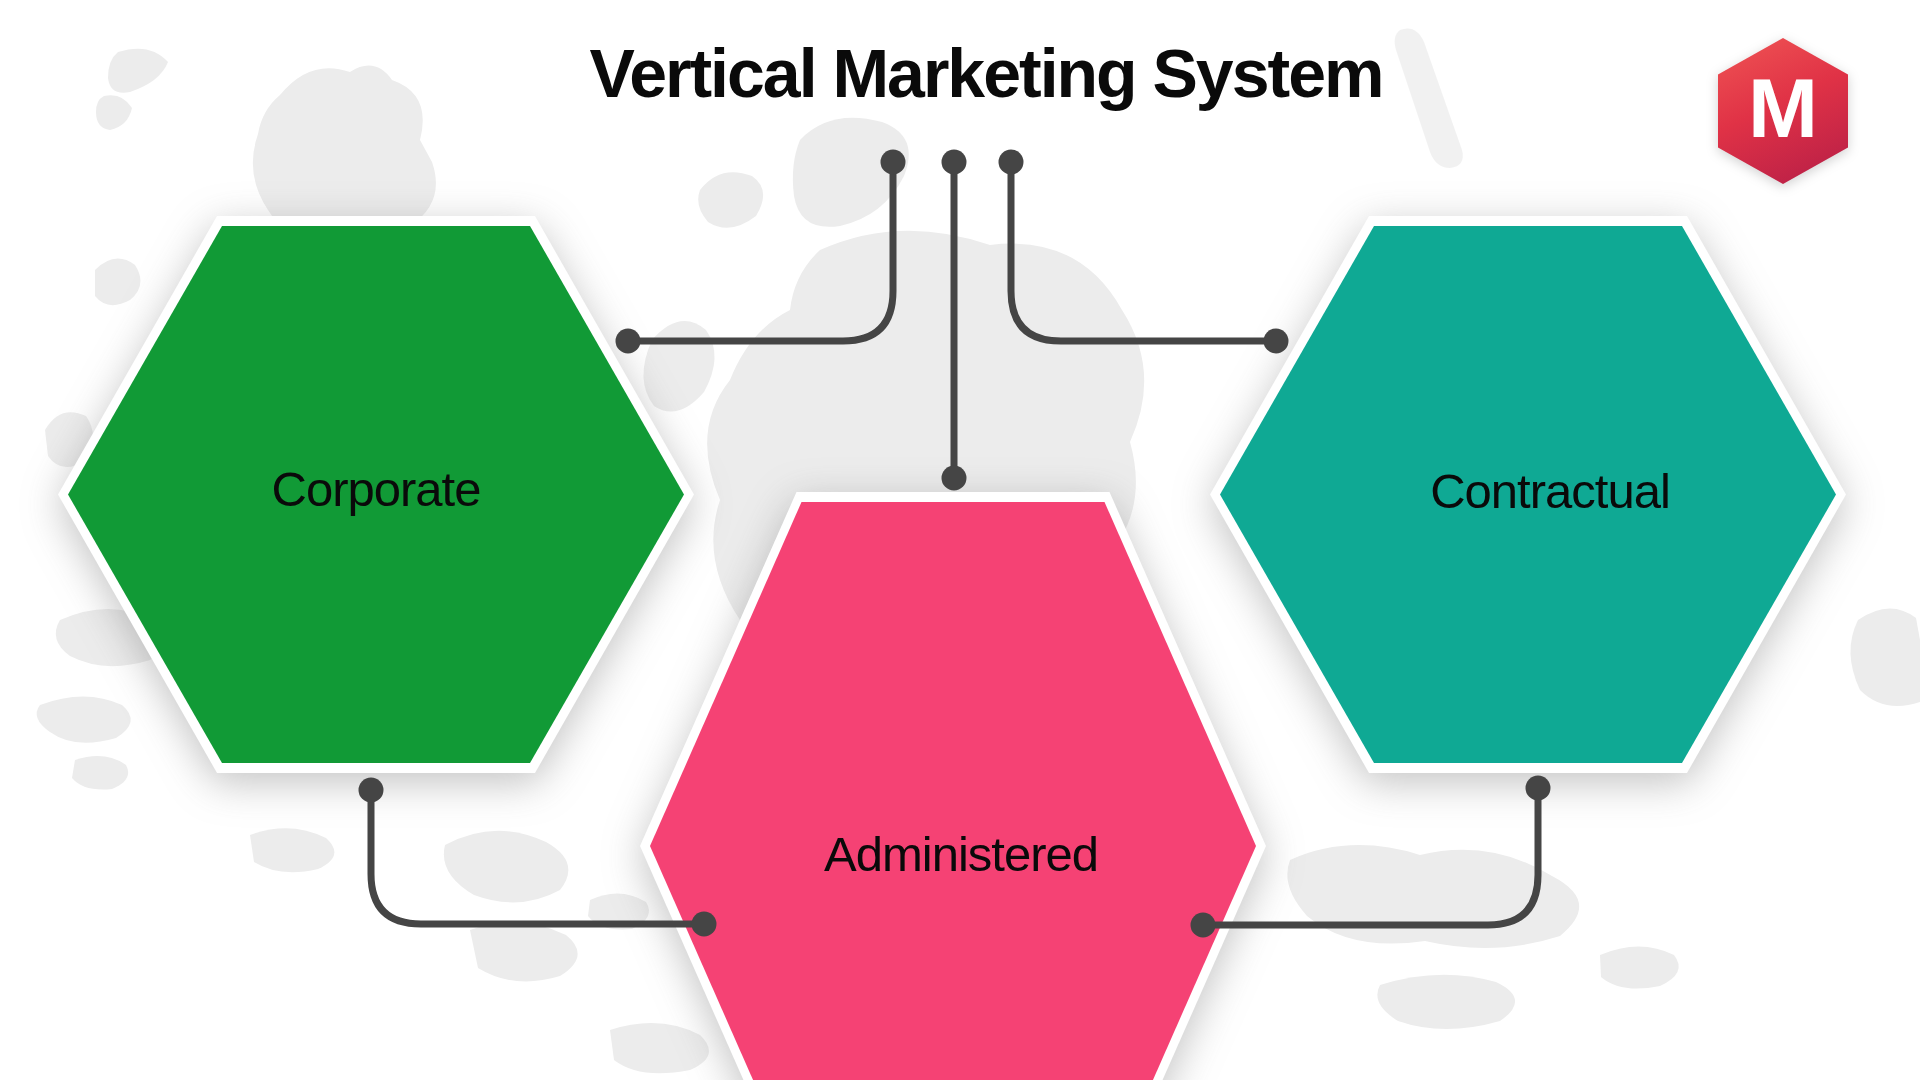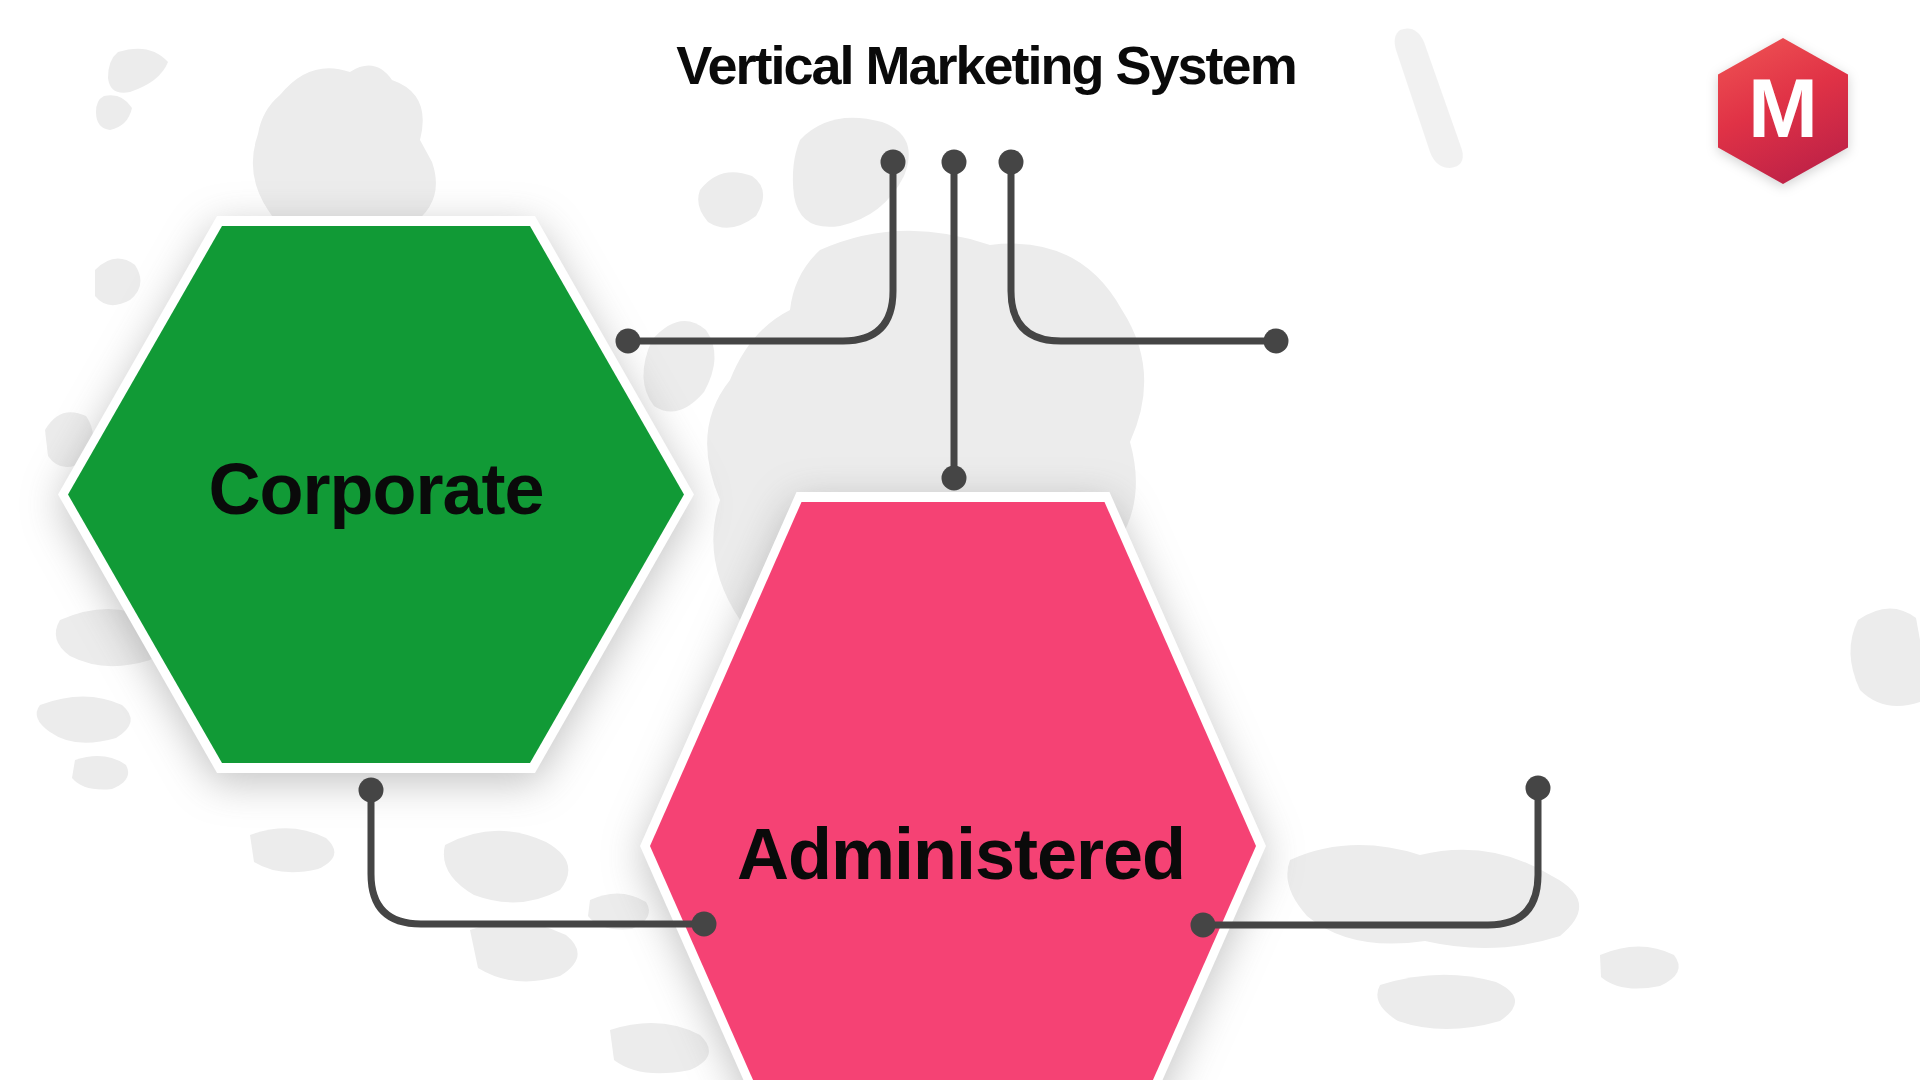--- a/index.html
+++ b/index.html
@@ -10,21 +10,21 @@
   }
   .stage { position:absolute; inset:0; }
 
   
   .map-svg { position:absolute; inset:0; }
 
   
   .page-title {
     position:absolute; top:34px; left:calc(50% + 26px);
     transform:translateX(-50%);
-    font-size:54px; font-weight:bold; letter-spacing:-2px;
+    font-size:68px; font-weight:bold; letter-spacing:-2px;
     color:#0a0a0a; white-space:nowrap;
   }
 
   
   .logo {
     position:absolute; left:1718px; top:38px; width:130px; height:146px;
     filter:drop-shadow(0 3px 6px rgba(0,0,0,0.18));
   }
   .logo-hex {
     width:100%; height:100%;
@@ -45,21 +45,21 @@
   }
   .hex-fill {
     position:absolute; inset:10px;
     clip-path:polygon(25% 0%, 75% 0%, 100% 50%, 75% 100%, 25% 100%, 0% 50%);
   }
   .hex-label-wrap {
     position:absolute; inset:0; display:flex;
     align-items:center; justify-content:center;
   }
   .hex-label {
-    font-size:72px; font-weight:bold; letter-spacing:-1px; color:#0a0a0a;
+    font-size:49px; font-weight:normal; letter-spacing:-1px; color:#0a0a0a;
     white-space:nowrap;
     text-align:center;
   }
   .hex-corporate    { left:58px;   top:216px; width:636px; height:557px; }
   .hex-contractual  { left:1210px; top:216px; width:636px; height:557px; }
   .hex-administered { left:640px;  top:492px; width:626px; height:708px; }
   .hex-corporate    .hex-label { transform:translateY(-6px); }
   .hex-contractual  .hex-label { transform:translate(22px,-4px); }
   .hex-administered .hex-label { transform:translate(8px,8px); }
   .hex-corporate    .hex-fill { background:#119a36; }
@@ -128,20 +128,27 @@
   </div>
 
   <div class="hex hex-administered">
     <div class="hex-white" style="background: rgb(255, 255, 255);"></div>
     <div class="hex-fill" style="background: rgb(245, 66, 116);"></div>
     <div class="hex-label-wrap">
       <span class="hex-label" style="color: rgb(10, 10, 10);">Administered</span>
     </div>
   </div>
 
+  <div class="hex hex-contractual">
+    <div class="hex-white" style="background: rgb(255, 255, 255);"></div>
+    <div class="hex-fill" style="background: rgb(15, 169, 148);"></div>
+    <div class="hex-label-wrap">
+      <span class="hex-label" style="color: rgb(10, 10, 10);">Contractual</span>
+    </div>
+  </div>
 
   <svg class="connector-svg" width="1920" height="1080" viewBox="0 0 1920 1080" aria-hidden="true">
     <g fill="none" stroke="#454545" stroke-width="7">
       <path d="M893 162 L893 291 Q893 341 843 341 L628 341"></path>
       <path d="M954 162 L954 478"></path>
       <path d="M1011 162 L1011 291 Q1011 341 1061 341 L1276 341"></path>
       <path d="M371 790 L371 874 Q371 924 421 924 L704 924"></path>
       <path d="M1538 788 L1538 875 Q1538 925 1488 925 L1203 925"></path>
     </g>
     <g fill="#454545">

